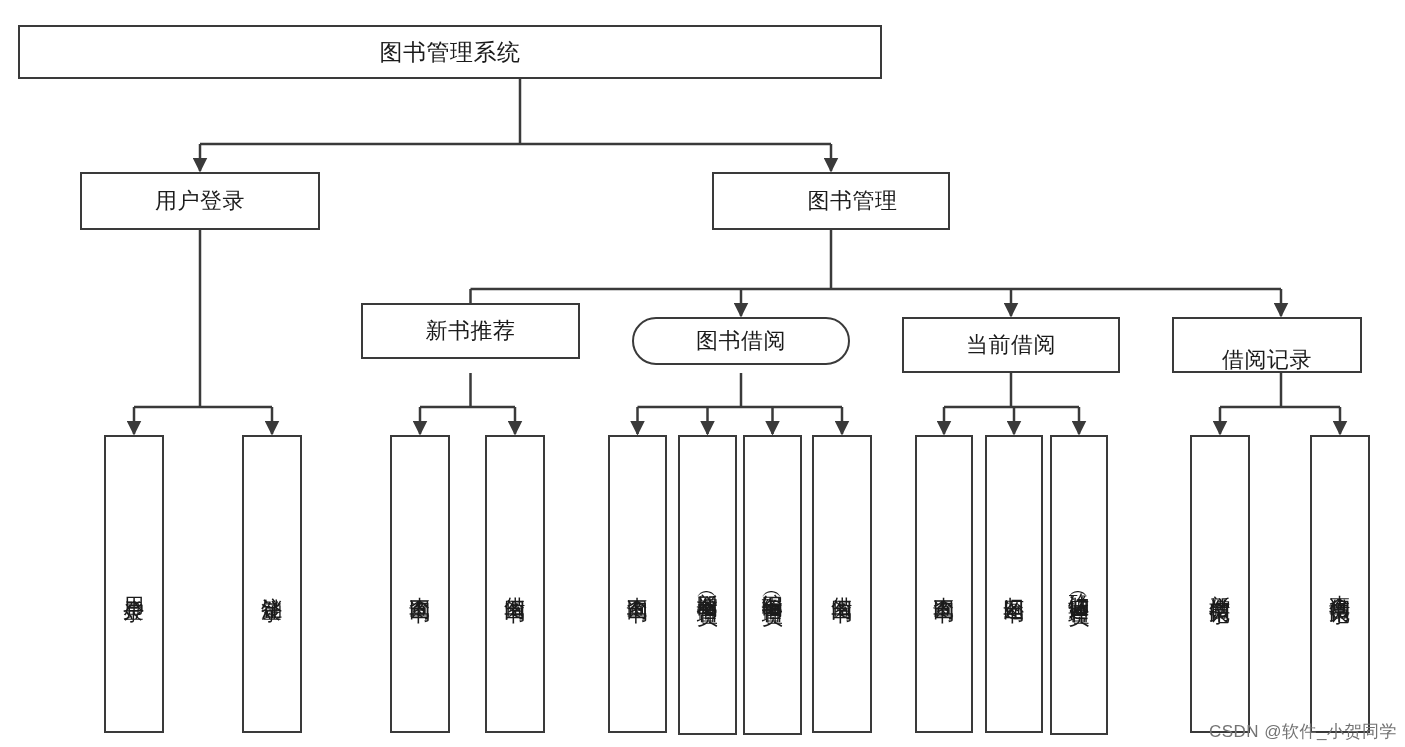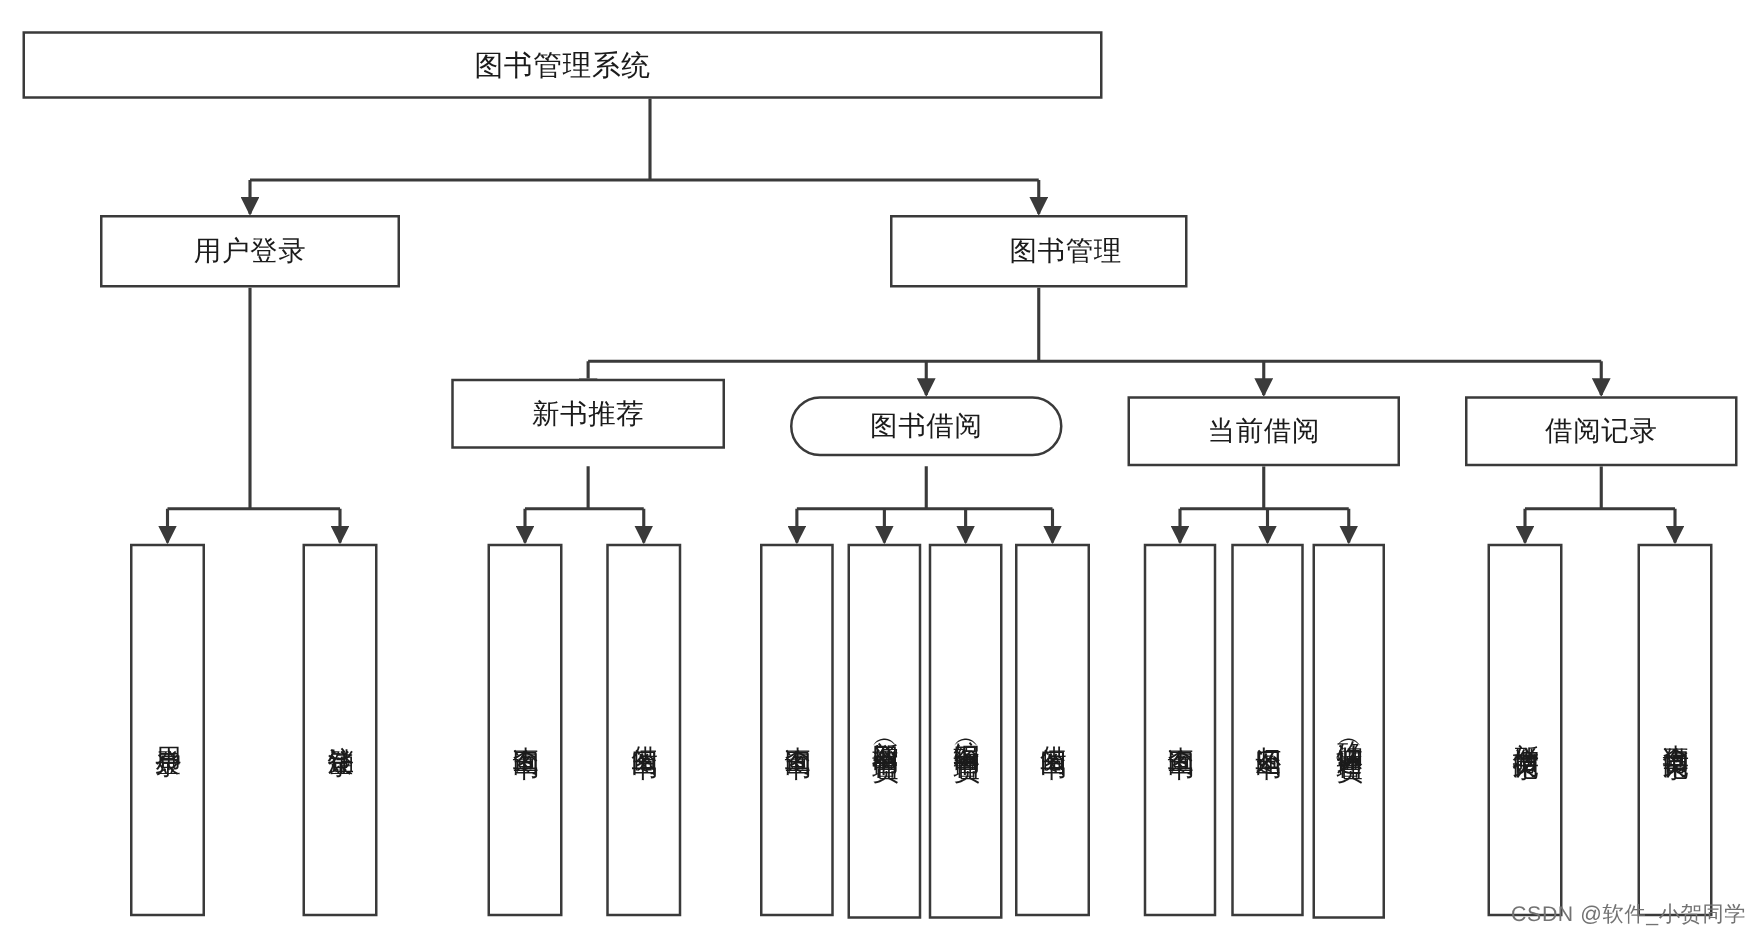--- a/index.html
+++ b/index.html
@@ -123,21 +123,21 @@
       </div>
       <div class="node horiz" style="left: 361px; top: 303px; width: 219px; height: 56px;">
         <span class="label">新书推荐</span>
       </div>
       <div class="node horiz" style="left: 632px; top: 317px; width: 218px; height: 48px; border-radius: 24px;">
         <span class="label">图书借阅</span>
       </div>
       <div class="node horiz" style="left: 902px; top: 317px; width: 218px; height: 56px;">
         <span class="label">当前借阅</span>
       </div>
-      <div class="node horiz" style="left: 1172px; top: 317px; width: 218px; height: 56px;">
+      <div class="node horiz" style="left: 1172px; top: 317px; width: 190px; height: 56px; align-items: flex-end;">
         <span class="label">借阅记录</span>
       </div>
       <div class="node vert" style="left: 104px; top: 435px; width: 60px; height: 298px;">
         <span class="label">用户登录</span>
       </div>
       <div class="node vert" style="left: 242px; top: 435px; width: 60px; height: 298px;">
         <span class="label">注销登录</span>
       </div>
       <div class="node vert" style="left: 390px; top: 435px; width: 60px; height: 298px;">
         <span class="label">查询图书</span>

